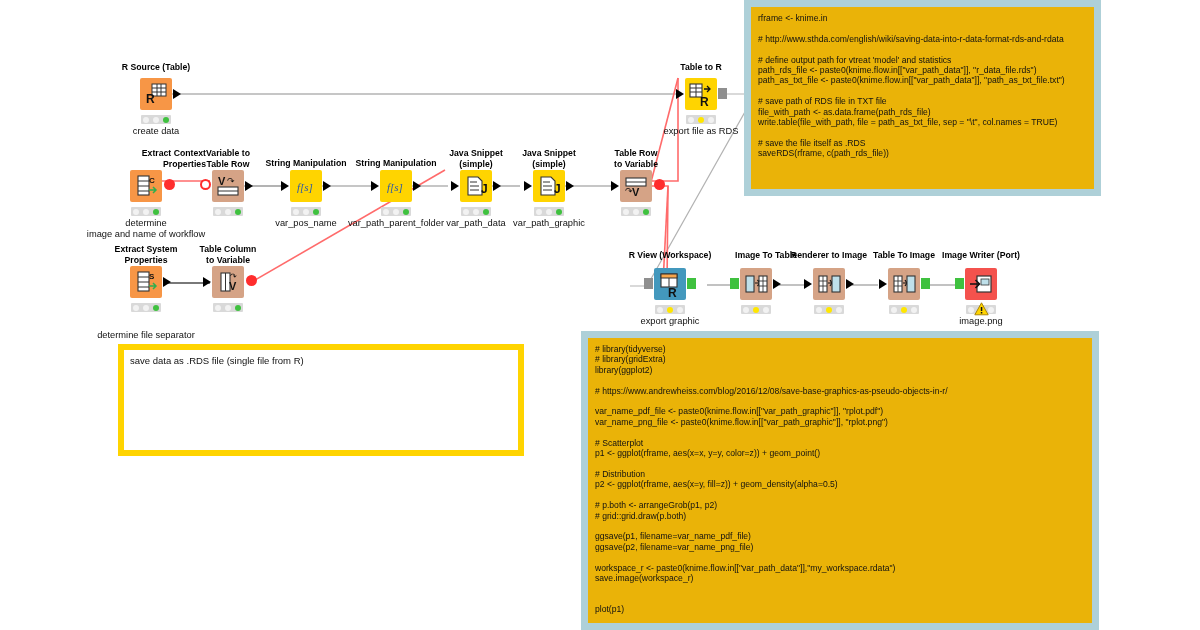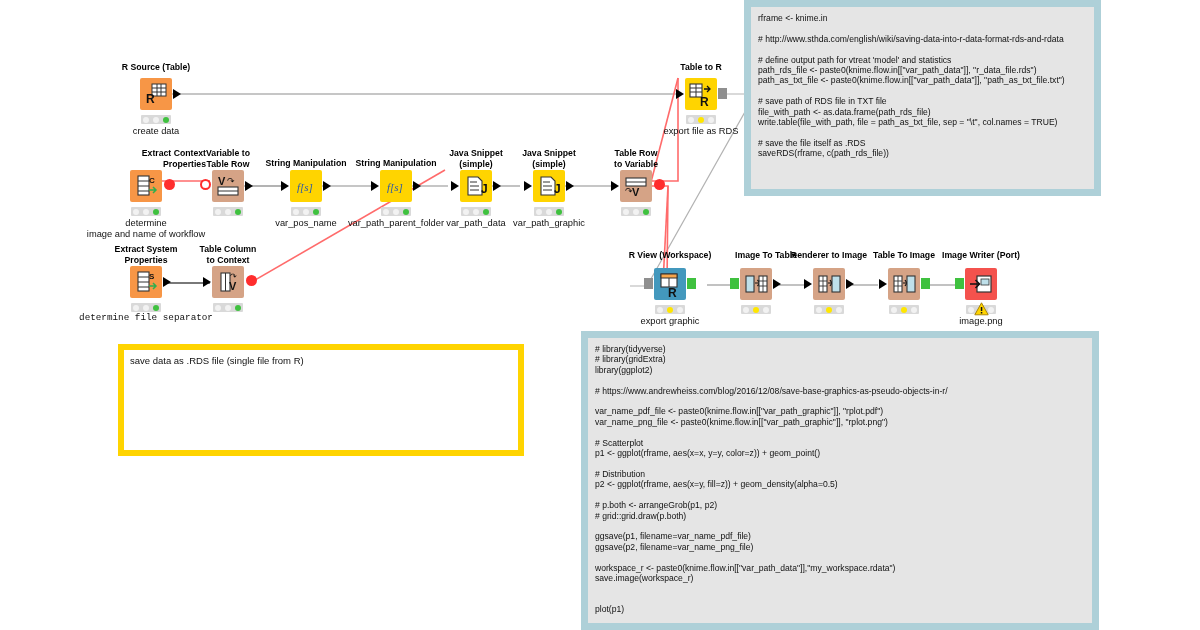--- a/index.html
+++ b/index.html
@@ -28,21 +28,21 @@
     line-height:12px;
     color:#111;
     padding:5px 6px 0 6px;
     white-space:pre;
   }
   .annot .atxt b{font-weight:bold;}
 
   
   .codebox{
     position:absolute;
-    background:#e5e5e5;
+    background:#eab308;
     border:7px solid #aed0d8;
     box-sizing:border-box;
   }
   .codebox pre{
     margin:0;
     padding:6px 7px;
     font-family:"Liberation Sans", sans-serif;
     font-size:8.6px;
     line-height:10.4px;
     color:#111;
@@ -425,26 +425,26 @@
           <path d="M19 20 L26 20 M23 17 L26 20 L23 23" stroke="#2faf4f" stroke-width="1.5" fill="none"></path>
         </svg>
       </span>
       <span class="port out"></span>
     </div>
     <div class="status" style="top:59px;">
       <i></i>
         <i></i>
         <i class="green"></i>
     </div>
-    <div class="sublabel" style="top:68px;font-family:Liberation Mono, monospace;">determine file separator</div>
+    <div class="sublabel" style="top:86px;">determine file separator</div>
   </div>
 
   <div class="node" style="left:182px;top:244px;">
     <div class="title" style="top:0px;">Table Column
-to Context</div>
+to Variable</div>
     <div class="body" style="top:22px;">
       <span class="icon" style="background:#d5a386;">
         <svg width="32" height="32" viewBox="0 0 32 32">
           <rect x="9" y="7" width="9" height="18" fill="#ffffff" stroke="#333" stroke-width="1.1"></rect>
           <line x1="13.5" y1="7" x2="13.5" y2="25" stroke="#333" stroke-width="1"></line>
           <text x="18" y="13" font-size="8" font-family="Liberation Sans, sans-serif" fill="#111">↷</text>
           <text x="17" y="24" font-size="11" font-weight="bold" font-family="Liberation Sans, sans-serif" fill="#111">V</text>
         </svg>
       </span>
       <span class="port in"></span>

